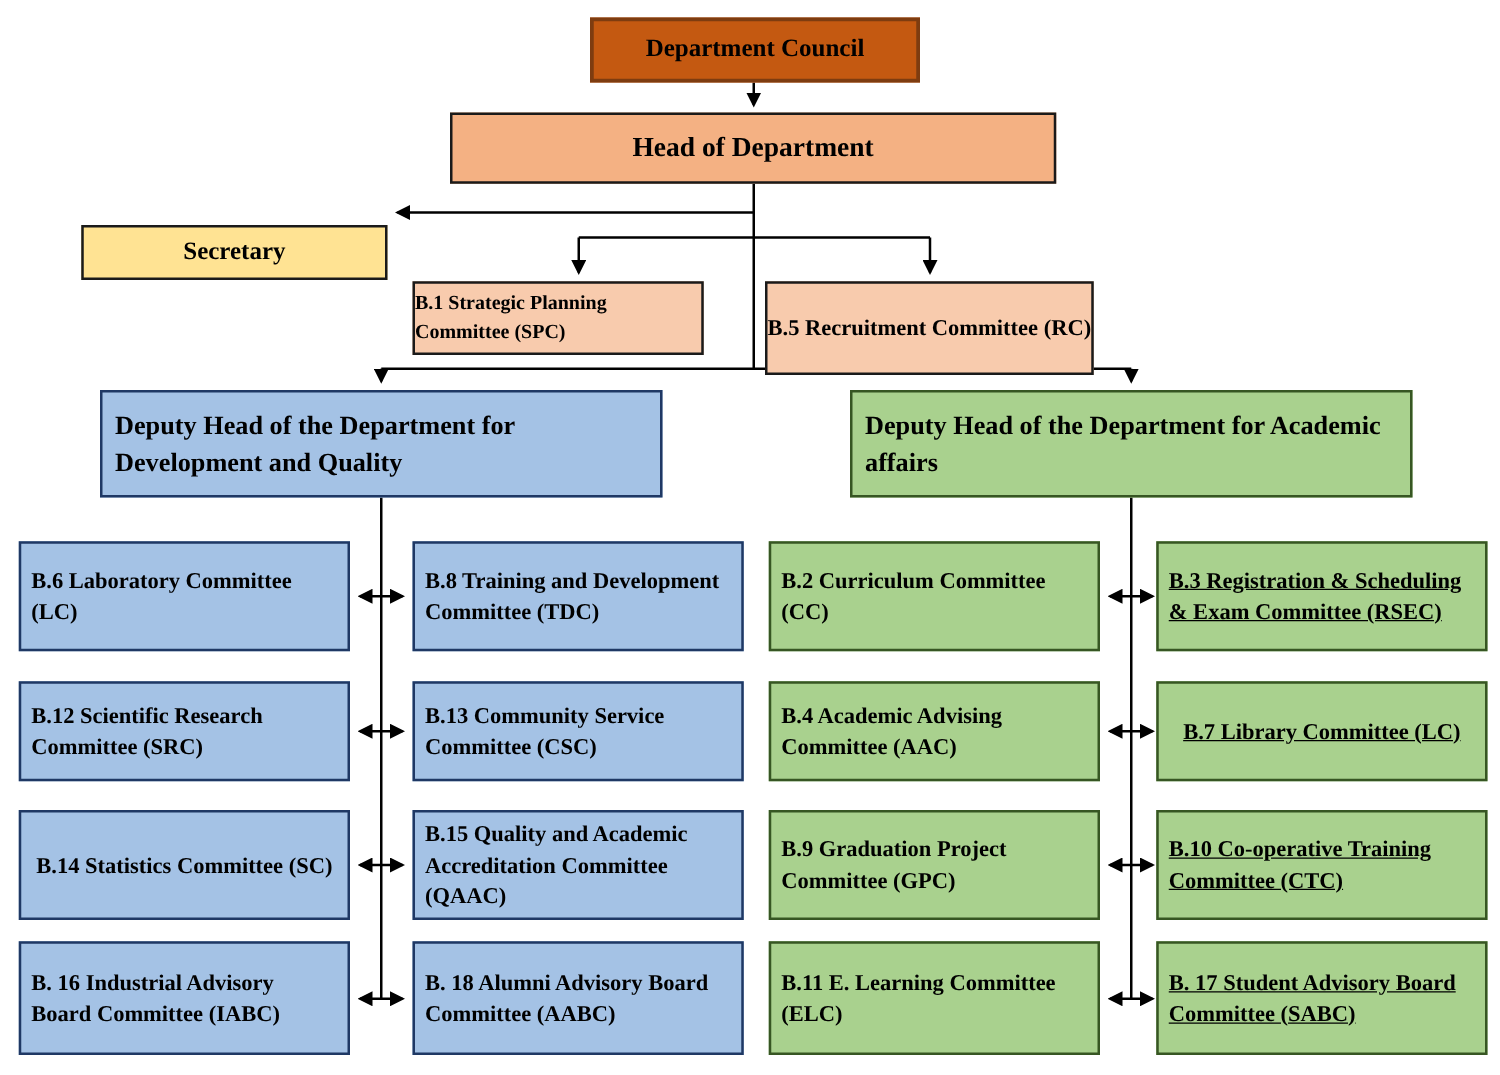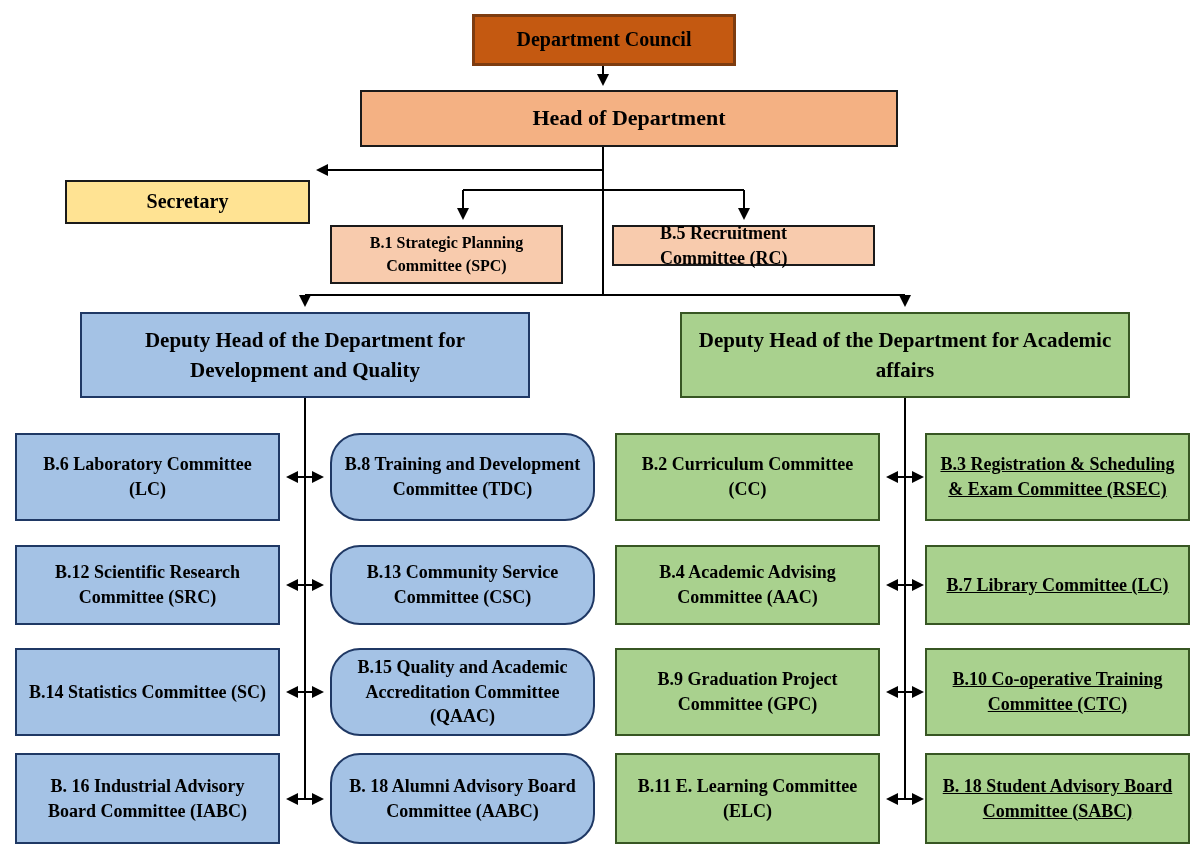--- a/index.html
+++ b/index.html
@@ -4,38 +4,38 @@
 <style>
   html,body{margin:0;padding:0;background:#ffffff;}
   body{width:1200px;height:860px;font-family:"Liberation Serif","DejaVu Serif",serif;}
   .stage{position:relative;width:1200px;height:860px;background:#ffffff;overflow:hidden;}
   .connectors{position:absolute;left:0;top:0;width:1200px;height:860px;pointer-events:none;z-index:0;}
   .connectors line{stroke:var(--connector,#000);stroke-width:2;}
   .connectors marker path{fill:var(--connector,#000);}
   .node{
     position:absolute;box-sizing:border-box;z-index:1;
     display:flex;align-items:center;justify-content:center;
-    text-align:center;font-weight:bold;color:#000;
+    text-align:left;font-weight:bold;color:#000;
     border:2px solid var(--default_border,#1a1a1a);
     line-height:1.38;
   }
   .council{left:472px;top:14px;width:264px;height:52px;font-size:20px;
     background:var(--council_fill,#C45911);border:3px solid var(--council_border,#7e3c10);}
-  .head{left:360px;top:90px;width:538px;height:57px;font-size:22px;background:var(--head_fill,#F4B183);}
+  .head{left:360px;top:90px;width:485px;height:57px;font-size:22px;background:var(--head_fill,#F4B183);}
   .secretary{left:65px;top:148px;width:245px;height:44px;font-size:20px;background:var(--secretary_fill,#FFE393);margin-top:32px;}
   .spc{left:330px;top:225px;width:233px;height:59px;font-size:16px;background:var(--planning_fill,#F8CBAD);}
-  .rc{left:612px;top:225px;width:263px;height:41px;font-size:18px;background:var(--planning_fill,#F8CBAD);
-    justify-content:flex-start;text-align:left;padding-left:46px;}
+  .rc{left:612px;top:225px;width:263px;height:75px;font-size:18px;background:var(--planning_fill,#F8CBAD);
+    justify-content:flex-start;text-align:left;}
   .deputy{width:450px;top:312px;height:86px;font-size:21px;line-height:1.45;padding:16px 10px;}
   .deputy-dq{left:80px;}
   .deputy-aa{left:680px;}
   .blue{background:var(--development_fill,#A4C2E5);border-color:var(--development_border,#1F3864);}
   .green{background:var(--academic_fill,#A9D18E);border-color:var(--academic_border,#375623);}
   .cell{width:265px;font-size:18px;padding:12px 8px;}
-  .c1{left:15px;}  .c2{left:330px;border-radius:30px;}  .c3{left:615px;}  .c4{left:925px;text-decoration:underline;}
+  .c1{left:15px;}  .c2{left:330px;}  .c3{left:615px;}  .c4{left:925px;text-decoration:underline;}
   .r1{top:433px;height:88px;}
   .r2{top:545px;height:80px;}
   .r3{top:648px;height:88px;}
   .r4{top:753px;height:91px;}
 </style>
 </head>
 <body>
 
 <div class="stage">
 
@@ -92,15 +92,15 @@
   <div class="node cell blue c1 r4">B. 16 Industrial Advisory Board Committee (IABC)</div>
   <div class="node cell blue c2 r4">B. 18 Alumni Advisory Board Committee (AABC)</div>
 
   <div class="node cell green c3 r1">B.2 Curriculum Committee (CC)</div>
   <div class="node cell green c4 r1">B.3 Registration &amp; Scheduling &amp; Exam Committee (RSEC)</div>
   <div class="node cell green c3 r2">B.4 Academic Advising Committee (AAC)</div>
   <div class="node cell green c4 r2">B.7 Library Committee (LC)</div>
   <div class="node cell green c3 r3">B.9 Graduation Project Committee (GPC)</div>
   <div class="node cell green c4 r3">B.10 Co-operative Training Committee (CTC)</div>
   <div class="node cell green c3 r4">B.11 E. Learning Committee (ELC)</div>
-  <div class="node cell green c4 r4">B. 18 Student Advisory Board Committee (SABC)</div>
+  <div class="node cell green c4 r4">B. 17 Student Advisory Board Committee (SABC)</div>
 
 </div>
 
 </body></html>

